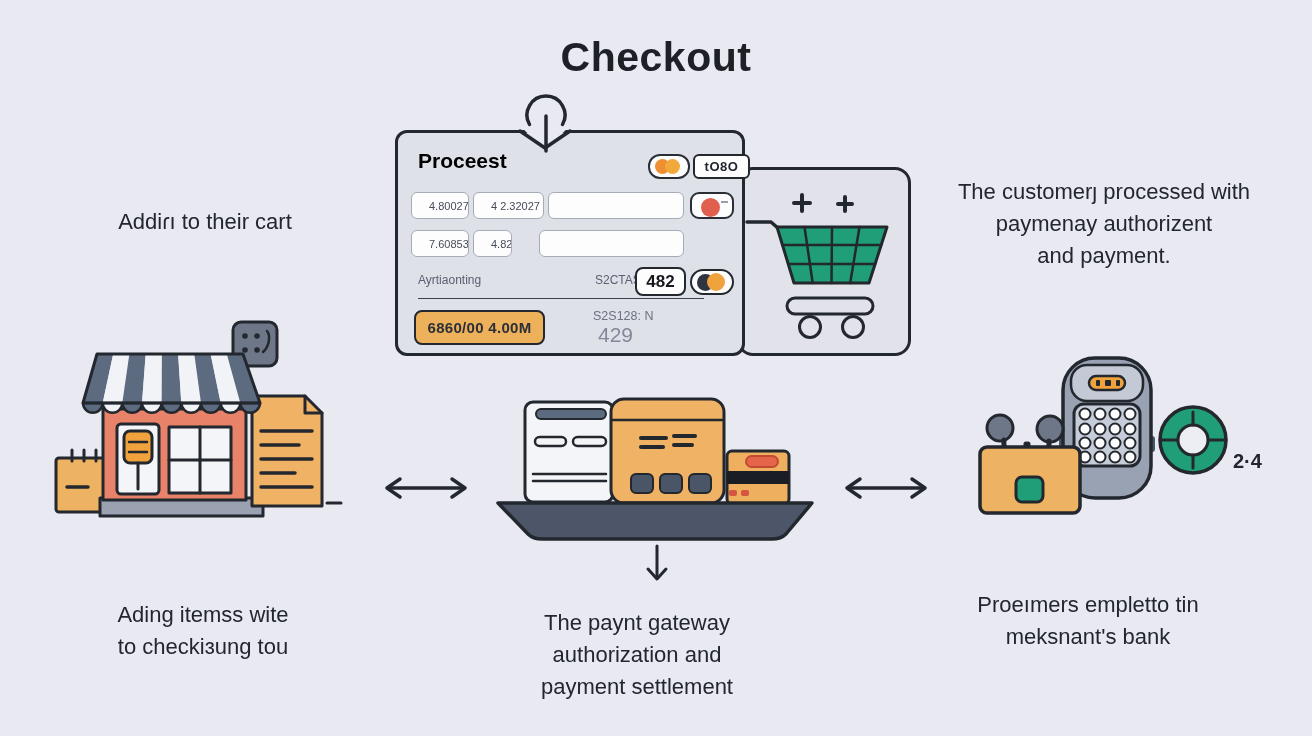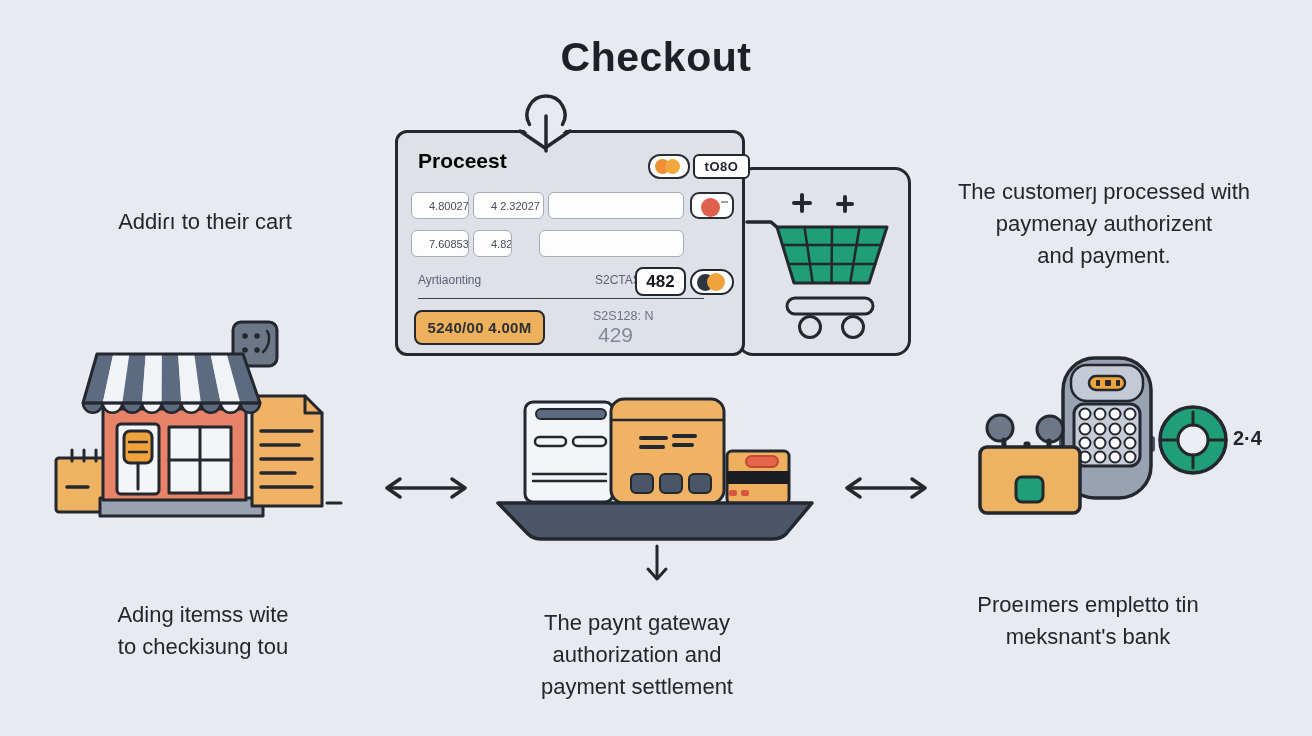--- a/index.html
+++ b/index.html
@@ -231,21 +231,21 @@
     <div>The paynt gateway</div>
     <div>authorization and</div>
     <div>payment settlement</div>
   </div>
 
   <div class="abs caption" style="left:938px;top:589px;width:300px;">
     <div>Proeımers empletto tin</div>
     <div>meksnant's bank</div>
   </div>
 
-  <div class="abs" style="left:1233px;top:427px;font-size:20px;font-weight:600;color:#22262e;">2·4</div>
+  <div class="abs" style="left:1233px;top:450px;font-size:20px;font-weight:600;color:#22262e;">2·4</div>
 
   <div class="abs cart-panel">
     <svg viewBox="737 167 174 189">
       <g stroke="#23272e" stroke-linecap="round" stroke-linejoin="round">
         <g stroke-width="4">
           <line x1="794" y1="203" x2="810" y2="203"></line>
             <line x1="802" y1="195" x2="802" y2="211"></line>
           <line x1="838" y1="204" x2="852" y2="204"></line>
             <line x1="845" y1="197" x2="845" y2="211"></line>
         </g>
@@ -289,21 +289,21 @@
     <div class="abs small-label" style="left:20px;top:140px;">Ayrtiaonting</div>
     <div class="abs small-label" style="left:197px;top:140px;">S2CTAS</div>
     <div class="abs cvv-box">482</div>
     <div class="abs toggle">
       <span class="k1"></span>
       <span class="k2"></span>
     </div>
 
     <div class="abs divider"></div>
 
-    <div class="abs paybtn">5240/00 4.00M</div>
+    <div class="abs paybtn">6860/00 4.00M</div>
     <div class="abs ref-label">S2S128: N</div>
     <div class="abs ref-value">429</div>
   </div>
 
   <svg class="abs callout" viewBox="495 88 100 92">
     <polygon points="518,124 545,150 572,124" fill="#e9eaf1"></polygon>
     <path d="M 520 131 L 545 148 L 570 131" fill="none" stroke="#23272e" stroke-width="3.5" stroke-linecap="round" stroke-linejoin="round"></path>
     <path d="M 529.5 124.5 A 19 19 0 1 1 562.5 124.5" fill="none" stroke="#23272e" stroke-width="3.5" stroke-linecap="round"></path>
     <line x1="546" y1="116" x2="546" y2="151" stroke="#23272e" stroke-width="3.5" stroke-linecap="round"></line>
   </svg>

